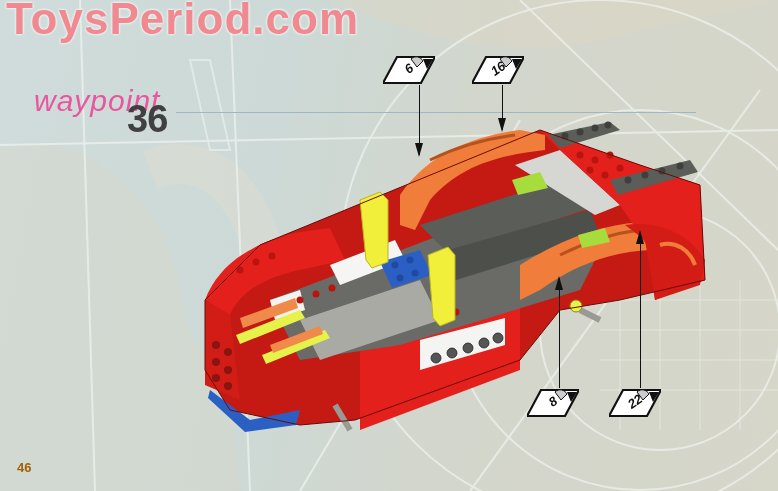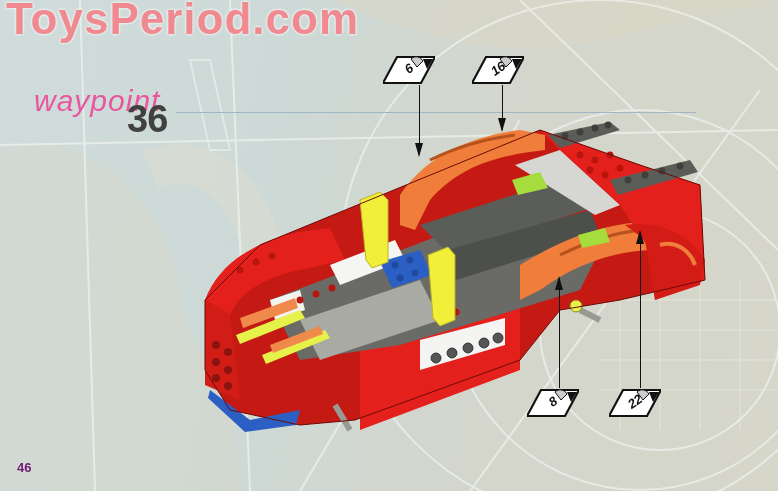--- a/index.html
+++ b/index.html
@@ -8,21 +8,21 @@
     background:linear-gradient(100deg,#cfdcdb 0%,#cdd9d6 35%,#d3d6cc 60%,#d6d6c9 100%);}
   .page{position:absolute;inset:0;overflow:hidden;}
   .bg-svg{position:absolute;inset:0;}
   .watermark{position:absolute;left:6px;top:-6px;font-size:44px;font-weight:bold;
     color:#f08a90;letter-spacing:1px;
     text-shadow:0 0 3px #eaf2f2,0 0 3px #eaf2f2,0 0 2px #fff;}
   .waypoint{position:absolute;left:34px;top:84px;font-size:30px;font-style:italic;
     color:#ec4899;letter-spacing:1px;opacity:.9;}
   .step-rule{position:absolute;left:176px;top:112px;width:520px;height:1px;background:#9fb7c4;}
   .step-number{position:absolute;left:127px;top:98px;font-size:38px;font-weight:bold;color:#404040;letter-spacing:-1px;}
-  .page-number{position:absolute;left:17px;top:460px;font-size:13px;font-weight:bold;color:#701a75;}
+  .page-number{position:absolute;left:17px;top:460px;font-size:13px;font-weight:bold;color:#a16207;}
   .model{position:absolute;left:0;top:0;}
   .callout{position:absolute;width:52px;height:30px;}
   .callout .tag{position:absolute;inset:0;}
   .callout .num{position:absolute;left:14px;top:6px;width:24px;text-align:center;
     font-size:13px;font-weight:bold;font-style:italic;color:#111;transform:rotate(-35deg);}
   .arrow{position:absolute;width:1px;background:#111;}
   .arrow.down::after{content:"";position:absolute;left:-4px;bottom:-2px;border-left:4.5px solid transparent;border-right:4.5px solid transparent;border-top:14px solid #111;}
   .arrow.up::before{content:"";position:absolute;left:-4px;top:-2px;border-left:4.5px solid transparent;border-right:4.5px solid transparent;border-bottom:14px solid #111;}
 </style>
 </head>

